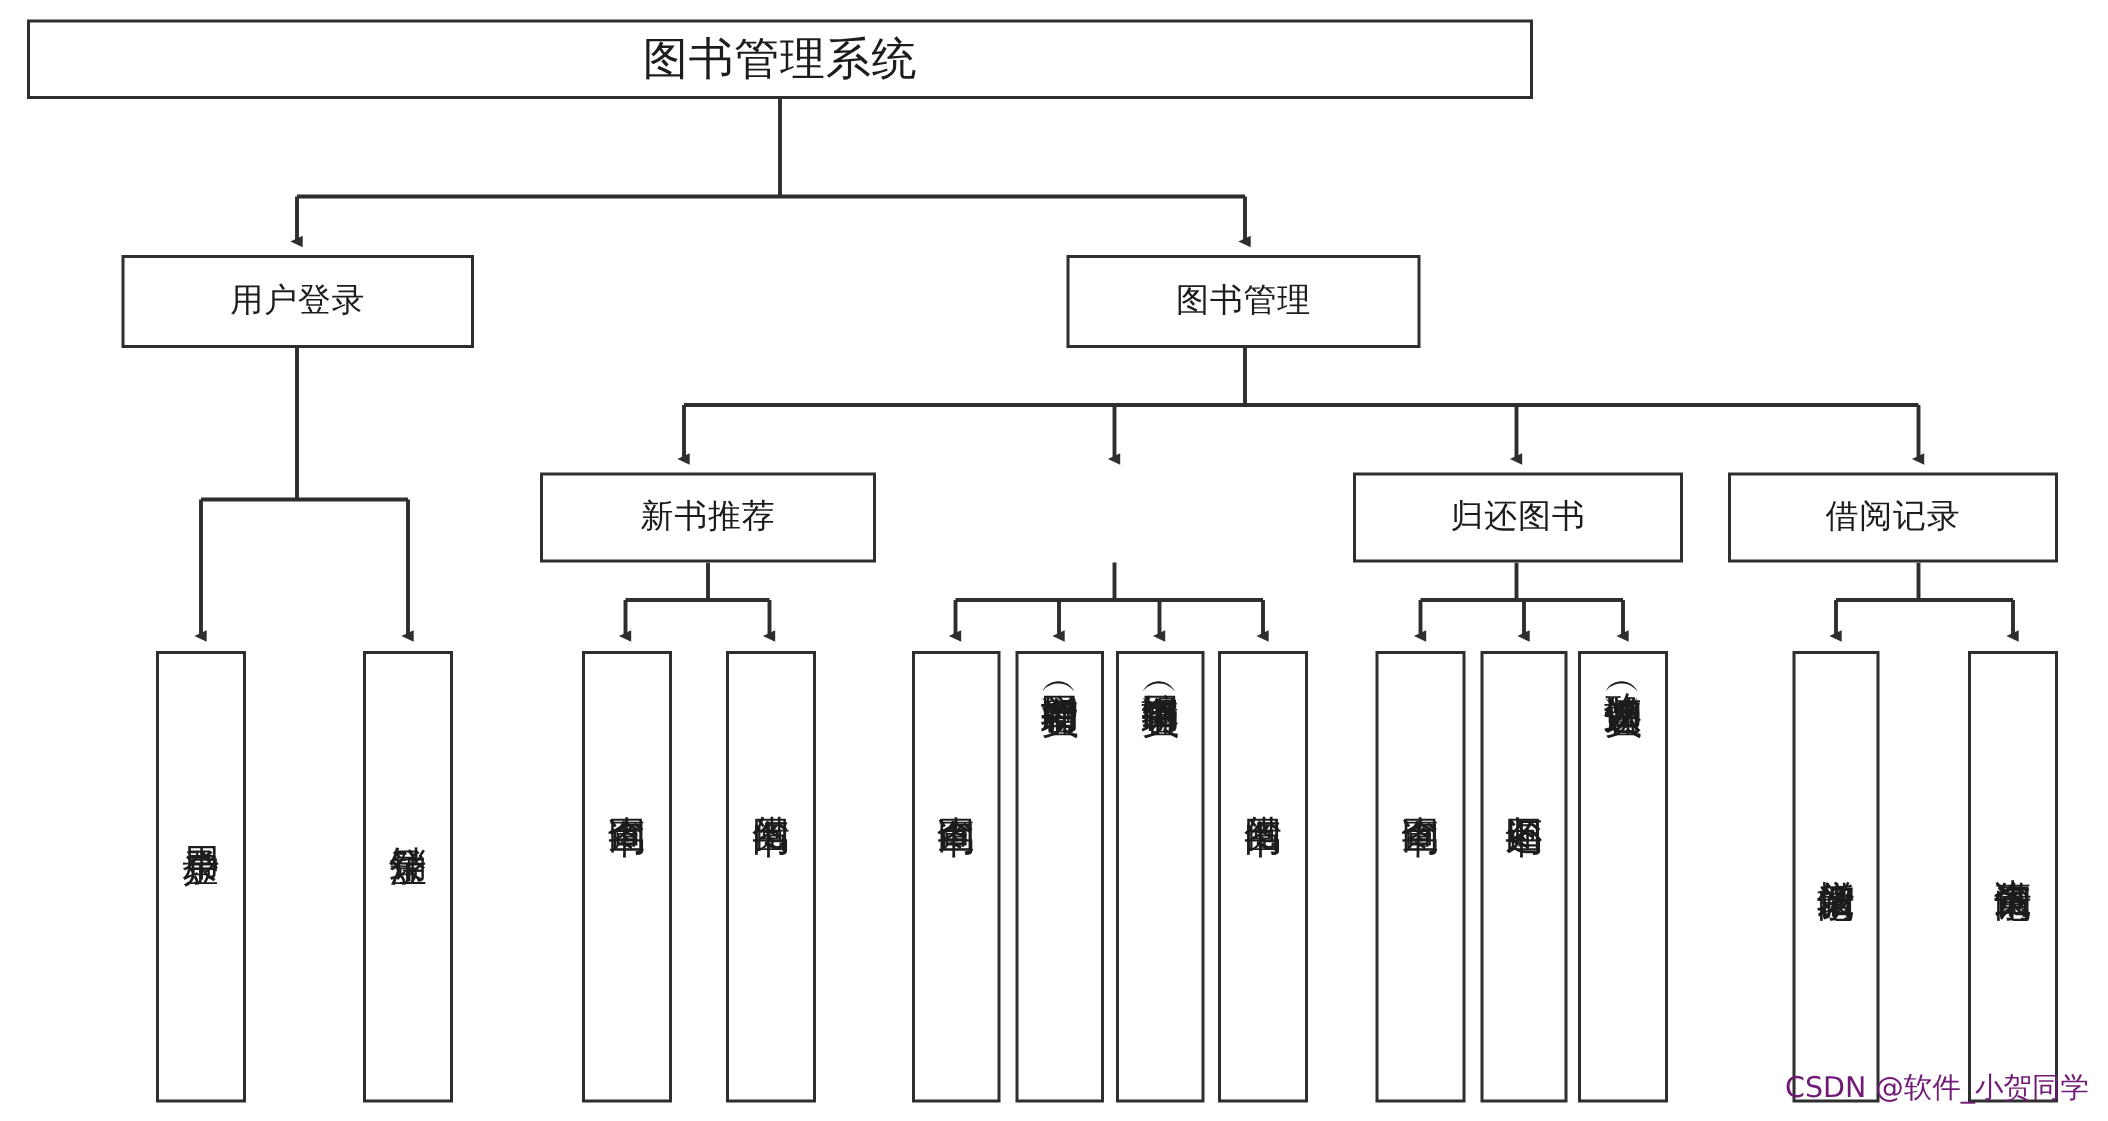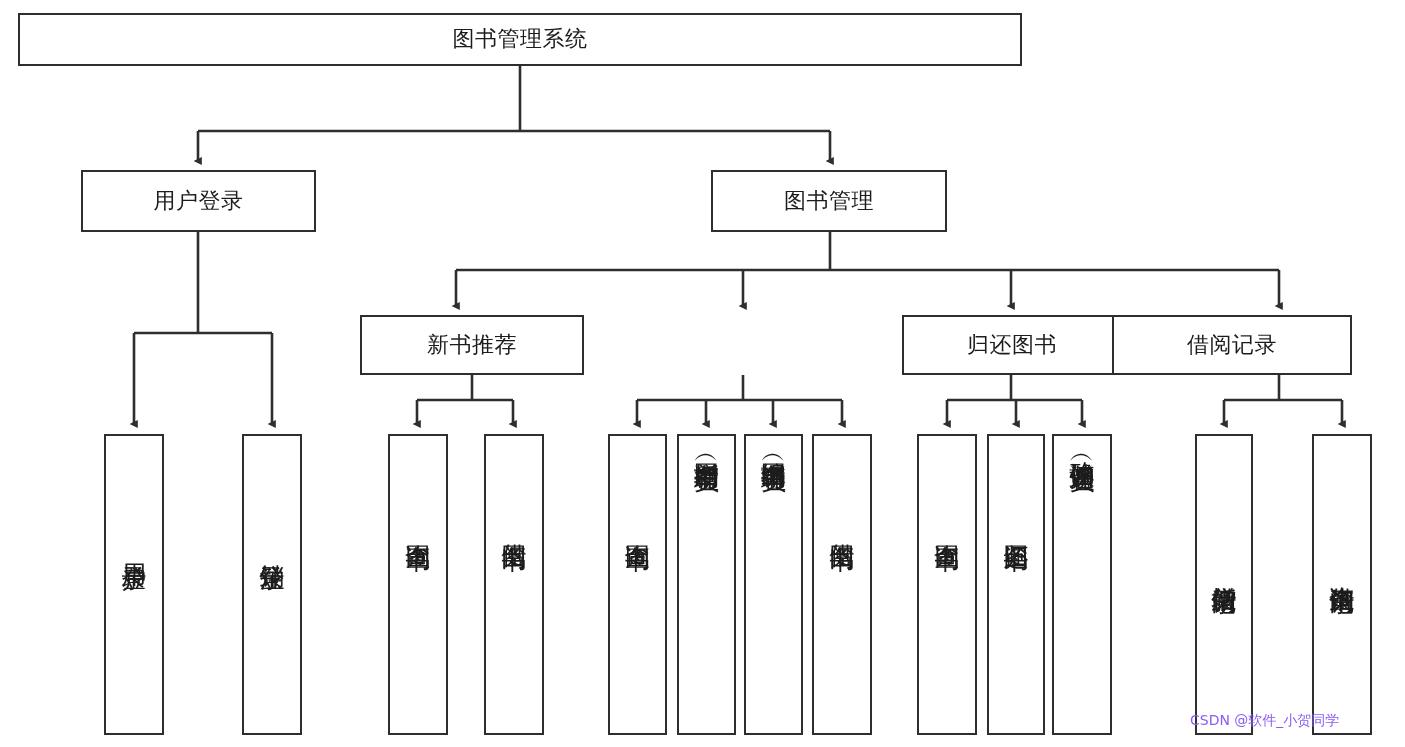--- a/index.html
+++ b/index.html
@@ -41,21 +41,21 @@
     display: block;
     text-align: center;
     letter-spacing: 0.5px;
   }
   .node.horiz .label {
     writing-mode: horizontal-tb;
     font-size: 22px;
     line-height: 1.2;
   }
   .node.root .label {
-    font-size: 22px;
+    font-size: 30px;
   }
   .node.vert {
     align-items: flex-start;
     justify-content: center;
     padding-top: 6px;
   }
   .node.vert .label {
     writing-mode: vertical-rl;
     text-orientation: upright;
     font-size: 25px;
@@ -69,22 +69,22 @@
   .node.vert.pad-top3 {
     padding-top: 108px;
   }
   .node.vert.pad-top4 {
     padding-top: 130px;
   }
   .watermark {
     position: absolute;
     left: 1190px;
     top: 712px;
-    font-size: 14px;
-    color: #8b5cf6;
+    font-size: 19px;
+    color: #701a75;
     white-space: nowrap;
     font-family: "DejaVu Sans", "Liberation Sans", sans-serif;
   }
 </style>
 </head>
 <body>
 
 <div id="diagram-root">
 
   <svg class="connectors" viewBox="0 0 1405 747" xmlns="http://www.w3.org/2000/svg">
@@ -149,21 +149,21 @@
   <div class="node horiz" style="left:360px; top:315px; width:224px; height:60px;">
     <span class="label">新书推荐</span>
   </div>
 
   <div class="node horiz" style="left:711px; top:170px; width:236px; height:62px;">
     <span class="label">图书管理</span>
   </div>
   <div class="node horiz" style="left:902px; top:315px; width:220px; height:60px;">
     <span class="label">归还图书</span>
   </div>
-  <div class="node horiz" style="left:1112px; top:315px; width:240px; height:60px;align-items:center;">
+  <div class="node horiz" style="left:1152px; top:315px; width:220px; height:60px;align-items:center;">
     <span class="label">借阅记录</span>
   </div>
 
   <div class="node vert pad-top3" style="left:104px; top:434px; width:60px; height:301px;">
     <span class="label">用户登录</span>
   </div>
   <div class="node vert pad-top3" style="left:242px; top:434px; width:60px; height:301px;">
     <span class="label">注销登录</span>
   </div>
 

